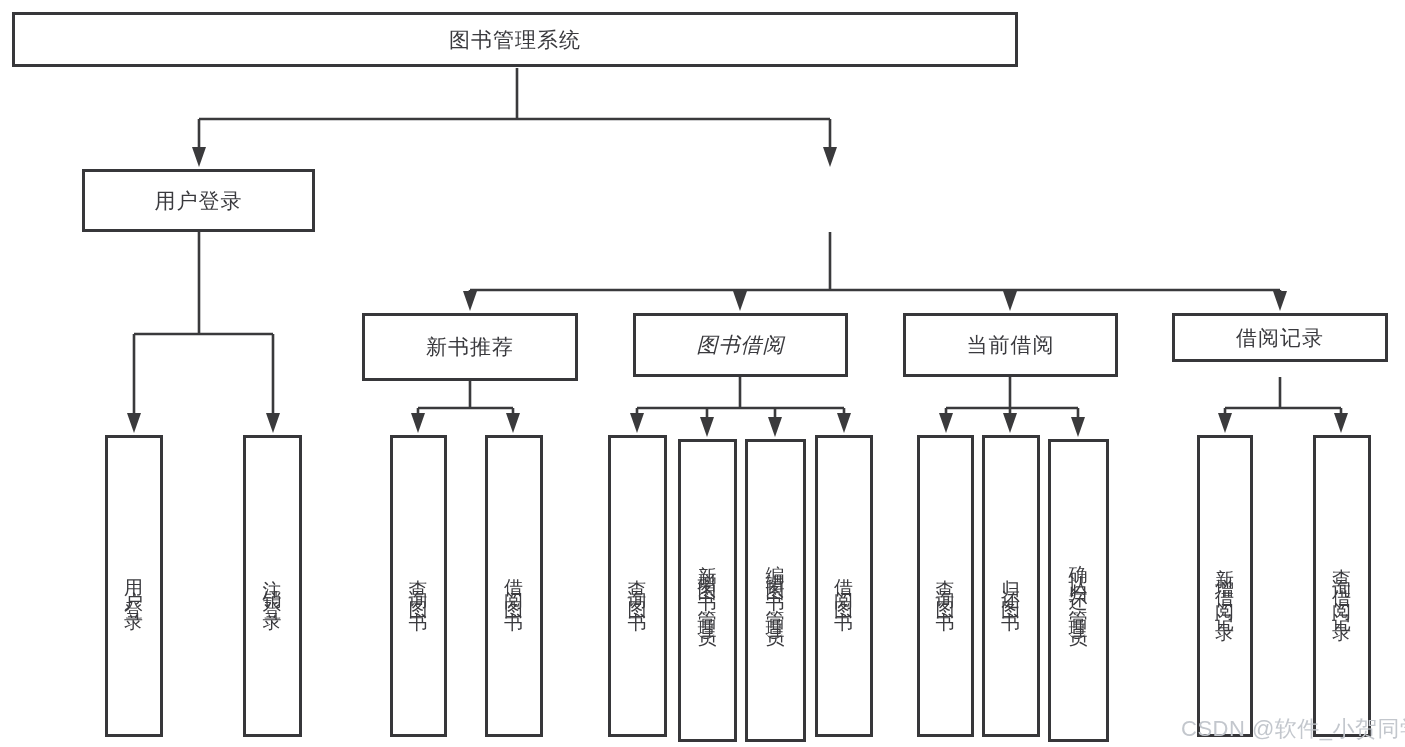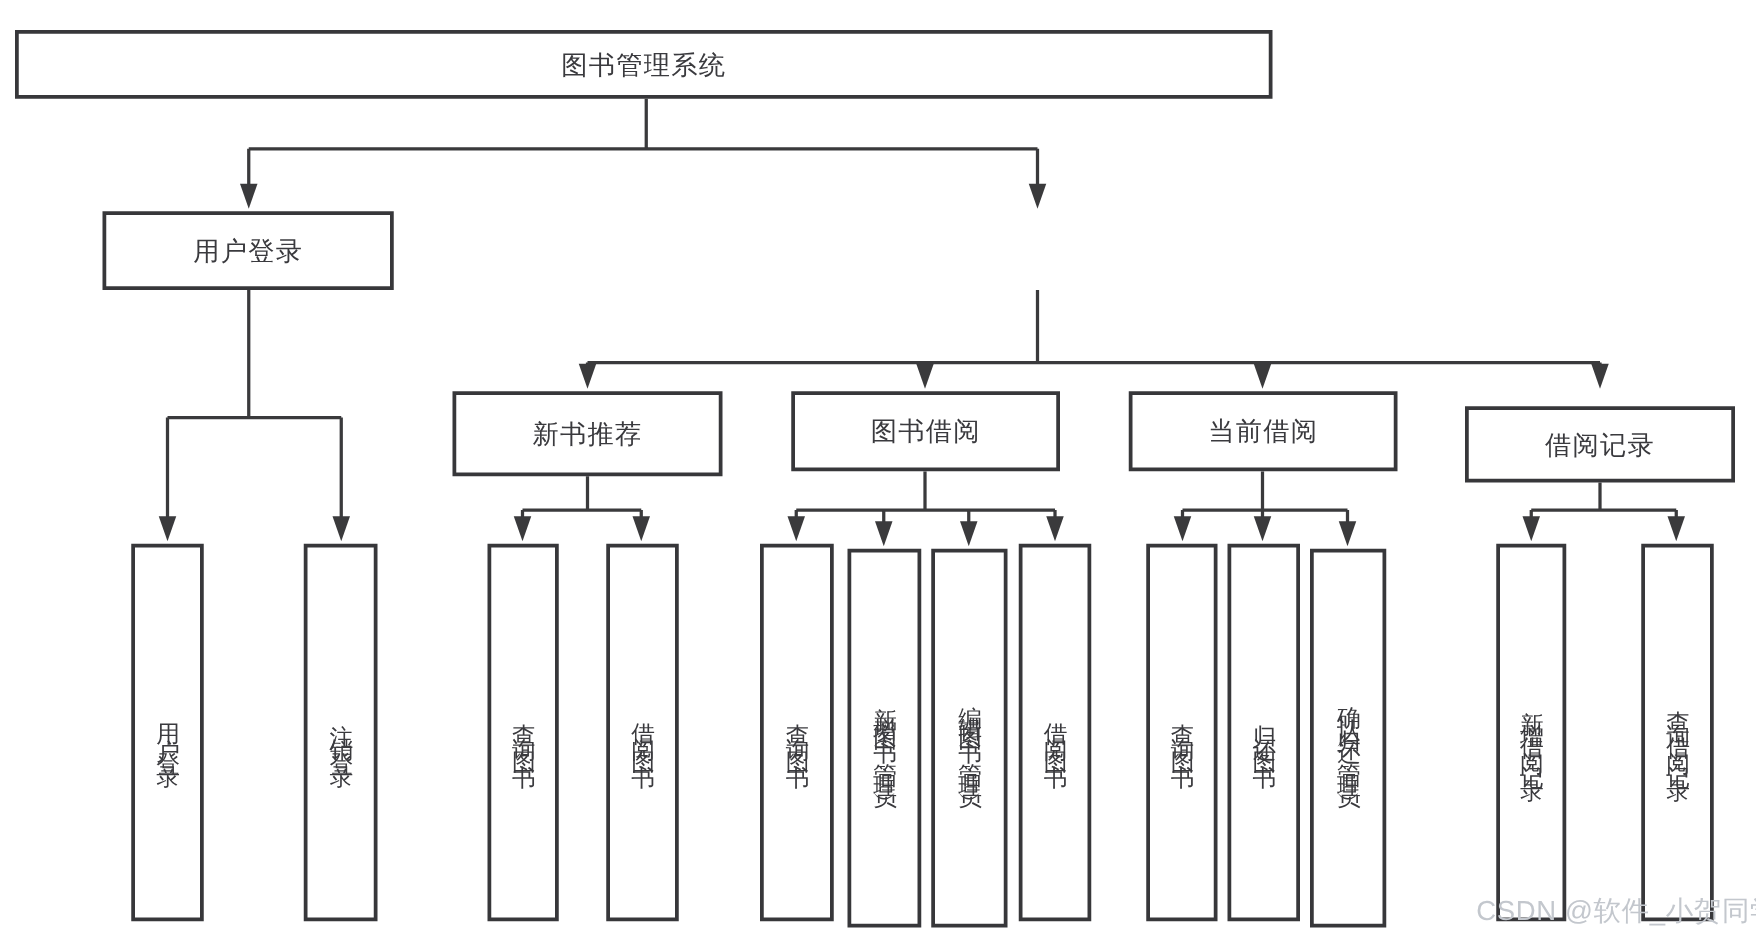--- a/index.html
+++ b/index.html
@@ -58,28 +58,28 @@
       <path d="M768 417 L782 417 L775 437 Z"></path>
       <path d="M837 413 L851 413 L844 433 Z"></path>
       <path d="M939 413 L953 413 L946 433 Z"></path>
       <path d="M1003 413 L1017 413 L1010 433 Z"></path>
       <path d="M1071 417 L1085 417 L1078 437 Z"></path>
       <path d="M1218 413 L1232 413 L1225 433 Z"></path>
       <path d="M1334 413 L1348 413 L1341 433 Z"></path>
     </g>
   </svg>
 
-  <div class="box h root" style="left:12px; top:24px; width:1006px; height:55px;">图书管理系统</div>
+  <div class="box h root" style="left:12px; top:12px; width:1006px; height:55px;">图书管理系统</div>
 
   <div class="box h" style="left:82px; top:169px; width:233px; height:63px;">用户登录</div>
 
   <div class="box h" style="left:362px; top:313px; width:216px; height:68px;">新书推荐</div>
-  <div class="box h" style="left:633px; top:313px; width:215px; height:64px;">图书借阅</div>
+  <div class="box h" style="left:633px; top:313px; width:215px; height:64px;font-style:italic;">图书借阅</div>
   <div class="box h" style="left:903px; top:313px; width:215px; height:64px;">当前借阅</div>
-  <div class="box h" style="left:1172px; top:313px; width:216px; height:61px;margin-top:12px;">借阅记录</div>
+  <div class="box h" style="left:1172px; top:313px; width:216px; height:49px;">借阅记录</div>
 
   <div class="box v" style="left:105px; top:435px; width:58px; height:302px;">
     <span class="vt">用户登录</span>
   </div>
   <div class="box v" style="left:243px; top:435px; width:59px; height:302px;">
     <span class="vt">注销登录</span>
   </div>
 
   <div class="box v" style="left:390px; top:435px; width:57px; height:302px;">
     <span class="vt">查询图书</span>

